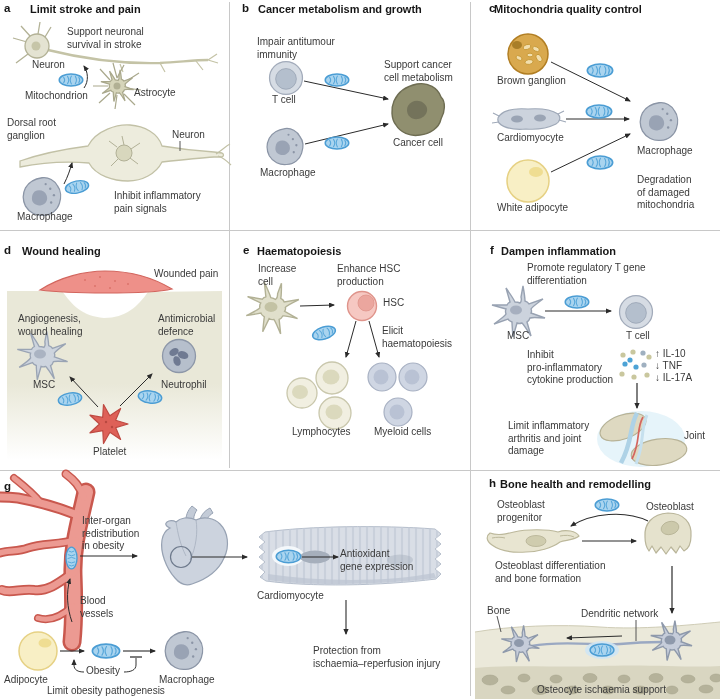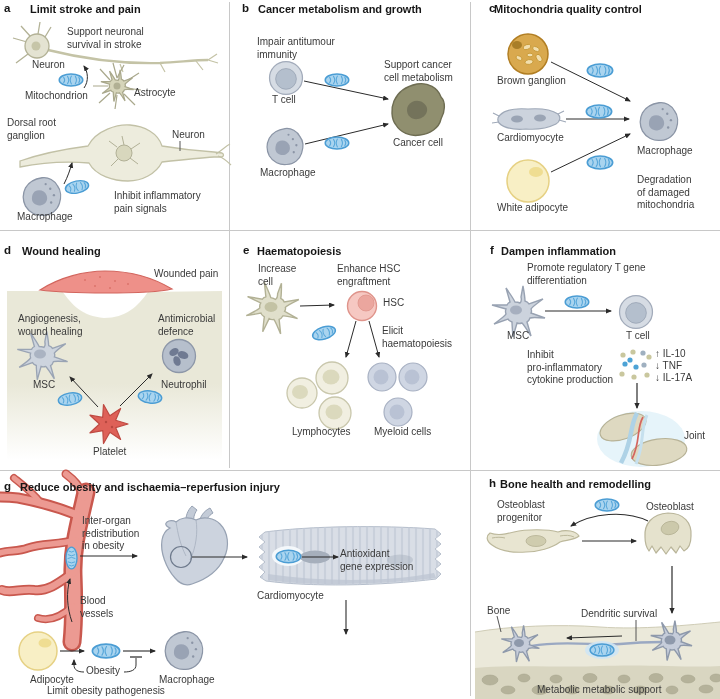--- a/index.html
+++ b/index.html
@@ -386,58 +386,64 @@
 defence</div>
 <div class="lbl" style="left:33px;top:379px">MSC</div>
 <div class="lbl" style="left:161px;top:379px">Neutrophil</div>
 <div class="lbl" style="left:93px;top:446px">Platelet</div>
 
 <div class="ltr" style="left:243px;top:244px">e</div>
 <div class="ttl" style="left:257px;top:245px">Haematopoiesis</div>
 <div class="lbl" style="left:258px;top:263px">Increase
 cell</div>
 <div class="lbl" style="left:337px;top:263px">Enhance HSC
-engraftment</div>
+production</div>
 <div class="lbl" style="left:383px;top:297px">HSC</div>
 <div class="lbl" style="left:382px;top:325px">Elicit
 haematopoiesis</div>
 <div class="lbl" style="left:292px;top:426px">Lymphocytes</div>
 <div class="lbl" style="left:374px;top:426px">Myeloid cells</div>
 
 <div class="ltr" style="left:490px;top:244px">f</div>
 <div class="ttl" style="left:501px;top:245px">Dampen inflammation</div>
 <div class="lbl" style="left:527px;top:262px">Promote regulatory T gene
 differentiation</div>
 <div class="lbl" style="left:507px;top:330px">MSC</div>
 <div class="lbl" style="left:626px;top:330px">T cell</div>
 <div class="lbl" style="left:527px;top:349px">Inhibit
 pro-inflammatory
 cytokine production</div>
 <div class="lbl" style="left:655px;top:348px">↑ IL-10</div>
 <div class="lbl" style="left:655px;top:360px">↓ TNF</div>
 <div class="lbl" style="left:655px;top:372px">↓ IL-17A</div>
+<div class="lbl" style="left:508px;top:420px">Limit inflammatory
+arthritis and joint
+damage</div>
 <div class="lbl" style="left:684px;top:430px">Joint</div>
 
 <div class="ltr" style="left:4px;top:480px">g</div>
-<div class="ttl" style="left:20px;top:481px">Reduce obesity and ischaemia–reperfusion injury</div>
 <div class="lbl" style="left:82px;top:515px">Inter-organ
 redistribution
 in obesity</div>
 <div class="lbl" style="left:80px;top:595px">Blood
 vessels</div>
-<div class="lbl" style="left:30px;top:674px">Adipocyte</div>
+<div class="lbl" style="left:4px;top:674px">Adipocyte</div>
 <div class="lbl" style="left:86px;top:665px">Obesity</div>
 <div class="lbl" style="left:159px;top:674px">Macrophage</div>
 <div class="lbl" style="left:47px;top:685px">Limit obesity pathogenesis</div>
 <div class="lbl" style="left:340px;top:548px">Antioxidant
 gene expression</div>
 <div class="lbl" style="left:257px;top:590px">Cardiomyocyte</div>
+<div class="lbl" style="left:313px;top:645px">Protection from
+ischaemia–reperfusion injury</div>
 
 <div class="ltr" style="left:489px;top:477px">h</div>
 <div class="ttl" style="left:500px;top:478px">Bone health and remodelling</div>
 <div class="lbl" style="left:497px;top:499px">Osteoblast
 progenitor</div>
 <div class="lbl" style="left:646px;top:501px">Osteoblast</div>
+<div class="lbl" style="left:495px;top:560px">Osteoblast differentiation
+and bone formation</div>
 <div class="lbl" style="left:487px;top:605px">Bone</div>
-<div class="lbl" style="left:581px;top:608px">Dendritic survival</div>
-<div class="lbl" style="left:537px;top:684px">Metabolic metabolic support</div>
+<div class="lbl" style="left:581px;top:608px">Dendritic network</div>
+<div class="lbl" style="left:537px;top:684px">Osteocyte ischaemia support</div>
 
 </div>
 
 </body></html>

